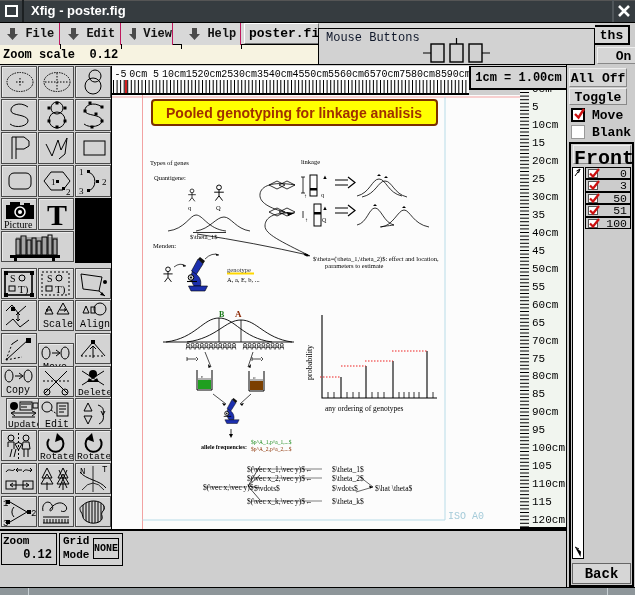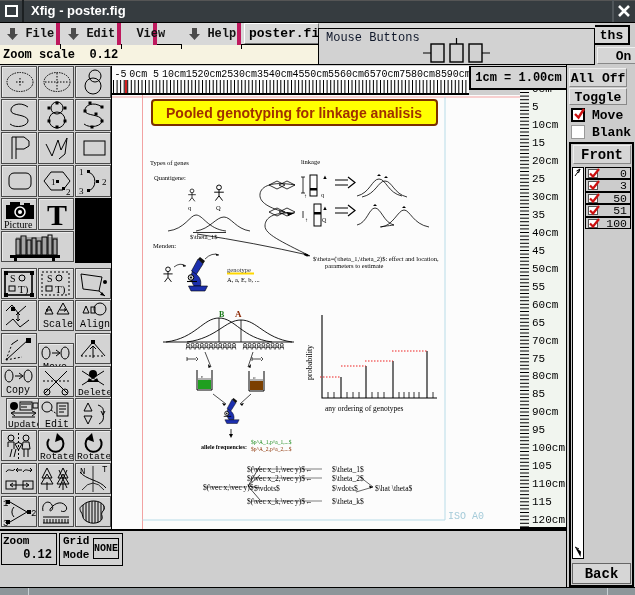--- a/index.html
+++ b/index.html
@@ -1,17 +1,17 @@
 <!DOCTYPE html>
 <html><head><meta charset="utf-8"><style>
 * { margin:0; padding:0; box-sizing:border-box; }
 body { width:635px; height:595px; position:relative; overflow:hidden; background:#cfcfcf; font-family:'Liberation Mono', monospace; }
 .abs { position:absolute; }
 .tb { position:absolute; background:#d3d3d3; border:1px solid #4a4a4a; box-shadow: inset 1px 1px 0 #eaeaea; display:flex; align-items:center; justify-content:center; overflow:hidden; }
-.mbtn { position:absolute; top:23px; height:22px; background:#d8d8d8; border-right:4px solid #be185d; color:#111; font:bold 12px 'Liberation Mono', monospace; display:flex; align-items:center; }
+.mbtn { position:absolute; top:23px; height:22px; background:#d8d8d8; border-right:1px solid #be185d; color:#111; font:bold 12px 'Liberation Mono', monospace; display:flex; align-items:center; }
 .rbtn { position:absolute; background:#d6d6d6; border:1px solid #888; border-top-color:#eee; border-left-color:#eee; color:#000; font:bold 13px 'Liberation Mono', monospace; text-align:center; }
 </style></head><body>
 
 <div class="abs" style="left:0;top:0;width:635px;height:22px;background:#363c40;border-top:1px solid #555"></div>
 <div class="abs" style="left:22px;top:0;width:2px;height:22px;background:#1c2022"></div>
 <div class="abs" style="left:612px;top:0;width:2px;height:22px;background:#50565a"></div>
 <svg class="abs" style="left:5px;top:5px" width="13" height="12">
     <rect x="1" y="1" width="11" height="10" fill="none" stroke="#fff" stroke-width="2"></rect>
   </svg>
 <div class="abs" style="left:31px;top:3px;color:#fff;font:bold 13px 'Liberation Sans', sans-serif">Xfig - poster.fig</div>
@@ -20,21 +20,21 @@
   </svg>
 <div class="abs" style="left:0;top:22px;width:635px;height:1px;background:#000"></div>
 
 <div class="abs" style="left:0;top:23px;width:635px;height:22px;background:#d8d8d8;border-bottom:1px solid #000"></div>
 <div class="mbtn" style="left:0;width:60px">&nbsp;<svg width="11" height="12">
       <path d="M3 0 h5 v6 h3 l-5.5 6 L0 6 h3 z" fill="#333" opacity="0.85"></path>
     </svg>&nbsp;File</div>
 <div class="mbtn" style="left:61px;width:60px">&nbsp;<svg width="11" height="12">
       <path d="M3 0 h5 v6 h3 l-5.5 6 L0 6 h3 z" fill="#333" opacity="0.85"></path>
     </svg>&nbsp;Edit</div>
-<div class="mbtn" style="left:122px;width:35px">&nbsp;<svg width="11" height="12">
+<div class="mbtn" style="left:122px;width:51px">&nbsp;<svg width="11" height="12">
       <path d="M3 0 h5 v6 h3 l-5.5 6 L0 6 h3 z" fill="#333" opacity="0.85"></path>
     </svg>&nbsp;View</div>
 <div class="mbtn" style="left:182px;width:59px">&nbsp;<svg width="11" height="12">
       <path d="M3 0 h5 v6 h3 l-5.5 6 L0 6 h3 z" fill="#333" opacity="0.85"></path>
     </svg>&nbsp;Help</div>
 <div class="abs" style="left:244px;top:23px;width:75px;height:21px;background:#d8d8d8;border:1px solid #fff;border-right-color:#777;border-bottom-color:#777;color:#000;font:bold 13px 'Liberation Mono', monospace;padding:2px 0 13px 4px">poster.fi</div>
 
 <div class="abs" style="left:0;top:45px;width:595px;height:20px;background:#f7f3e1;border-bottom:1px solid #000"></div>
 <div class="abs" style="left:3px;top:48px;color:#000;font:bold 12px 'Liberation Mono', monospace">Zoom scale&nbsp; 0.12</div>
 <div class="abs" style="left:60px;top:45px;width:1px;height:4px;background:#000"></div>
@@ -963,21 +963,21 @@
 <div class="rbtn" style="left:569px;top:68px;width:58px;height:19px;padding-top:2px">All Off</div>
 <div class="rbtn" style="left:569px;top:88px;width:58px;height:17px;padding-top:1px">Toggle</div>
 <div class="abs" style="left:571px;top:108px;width:14px;height:14px;background:#fff;border:2.5px solid #000"></div>
 <svg class="abs" style="left:572px;top:107px" width="14" height="14">
     <path d="M3 7 L6.5 10.5 L12 2" stroke="#cc1111" stroke-width="2.4" fill="none"></path>
   </svg>
 <div class="abs" style="left:592px;top:108px;color:#000;font:bold 13px 'Liberation Mono', monospace">Move</div>
 <div class="abs" style="left:571px;top:125px;width:14px;height:14px;background:#fff;border:1px solid #999"></div>
 <div class="abs" style="left:592px;top:125px;color:#000;font:bold 13px 'Liberation Mono', monospace">Blank</div>
 <div class="abs" style="left:569px;top:142px;width:65px;height:445px;border:2px solid #000;background:#ccc"></div>
-<div class="rbtn" style="left:573px;top:145px;width:58px;height:19px;padding-top:1px;font-size:14px">Front</div>
+<div class="rbtn" style="left:573px;top:145px;width:58px;height:19px;padding-top:1px;font-size:20px">Front</div>
 <div class="abs" style="left:572px;top:167px;width:12px;height:392px;background:#fff;border:1px solid #000"></div>
 <svg class="abs" style="left:573px;top:168px" width="10" height="10">
     <path d="M7 1 L2 8 M7 1 L5.5 5 M7 1 L3.5 3" stroke="#000" stroke-width="1"></path>
   </svg>
 <svg class="abs" style="left:573px;top:546px" width="11" height="13">
     <path d="M2 1 L7.5 11 L8 5.5 Z" fill="#000"></path>
     <path d="M2 1 L6 3" stroke="#000"></path>
   </svg>
 <div style="position:absolute;left:585px;top:167.0px;width:46px;height:12.4px;border:1px solid #000;background:#ccc">
 <div style="position:absolute;left:2px;top:1px;width:10px;height:9px;background:#fff;border:1px solid #555"></div>

